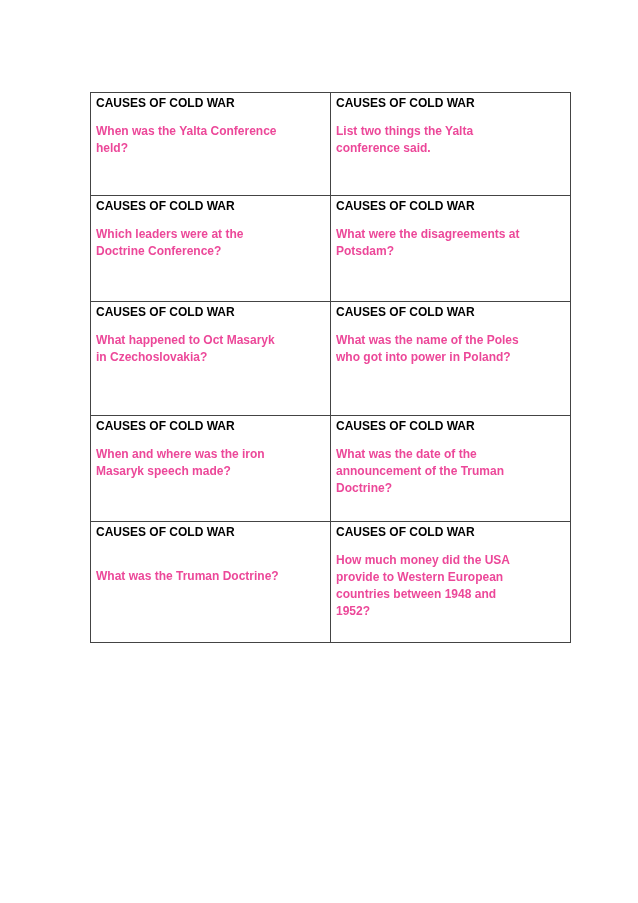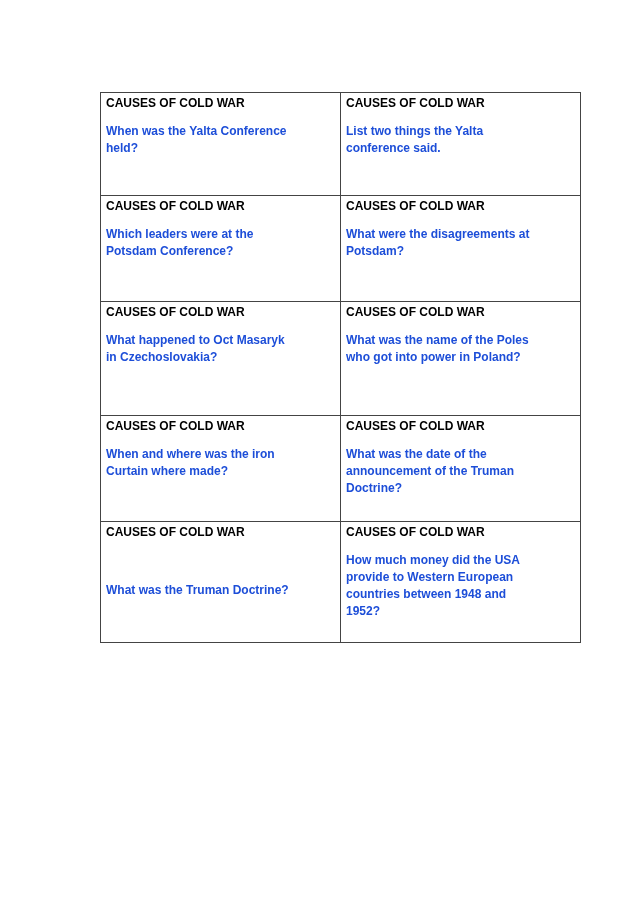--- a/index.html
+++ b/index.html
@@ -10,21 +10,21 @@
   .page {
     position: relative;
     width: 638px;
     height: 903px;
     background: #ffffff;
     overflow: hidden;
     font-family: "Liberation Sans", sans-serif;
   }
   table.flashcards {
     position: absolute;
-    left: 100px;
+    left: 90px;
     top: 92px;
     width: 458px;
     border-collapse: collapse;
     table-layout: fixed;
   }
   table.flashcards td {
     width: 229px;
     border: 1px solid #444444;
     vertical-align: top;
     padding: 2px 5px;
@@ -38,26 +38,26 @@
   .card-header {
     font-size: 12px;
     font-weight: bold;
     color: #000000;
     line-height: 17px;
     white-space: pre-line;
   }
   .card-question {
     font-size: 12px;
     font-weight: bold;
-    color: #1d4ed8;
+    color: #ec4899;
     line-height: 17px;
     white-space: pre-line;
     margin-top: 11px;
   }
-  .card-question.gap-l { margin-top: 41px; }
+  .card-question.gap-l { margin-top: 27px; }
   .card-question.gap-r { }
 </style>
 </head>
 <body>
 
 <div class="page">
   <table class="flashcards">
     <tbody>
         <tr class="r1">
       <td>
@@ -68,21 +68,21 @@
       <td>
         <div class="card-header">CAUSES OF COLD WAR</div>
         <div class="card-question">List two things the Yalta
 conference said.</div>
       </td>
     </tr>
     <tr class="r2">
       <td>
         <div class="card-header">CAUSES OF COLD WAR</div>
         <div class="card-question">Which leaders were at the
-Potsdam Conference?</div>
+Doctrine Conference?</div>
       </td>
       <td>
         <div class="card-header">CAUSES OF COLD WAR</div>
         <div class="card-question">What were the disagreements at
 Potsdam?</div>
       </td>
     </tr>
     <tr class="r3">
       <td>
         <div class="card-header">CAUSES OF COLD WAR</div>
@@ -92,21 +92,21 @@
       <td>
         <div class="card-header">CAUSES OF COLD WAR</div>
         <div class="card-question">What was the name of the Poles
 who got into power in Poland?</div>
       </td>
     </tr>
     <tr class="r4">
       <td>
         <div class="card-header">CAUSES OF COLD WAR</div>
         <div class="card-question">When and where was the iron
-Curtain where made?</div>
+Masaryk speech made?</div>
       </td>
       <td>
         <div class="card-header">CAUSES OF COLD WAR</div>
         <div class="card-question">What was the date of the
 announcement of the Truman
 Doctrine?</div>
       </td>
     </tr>
     <tr class="r5">
       <td>

